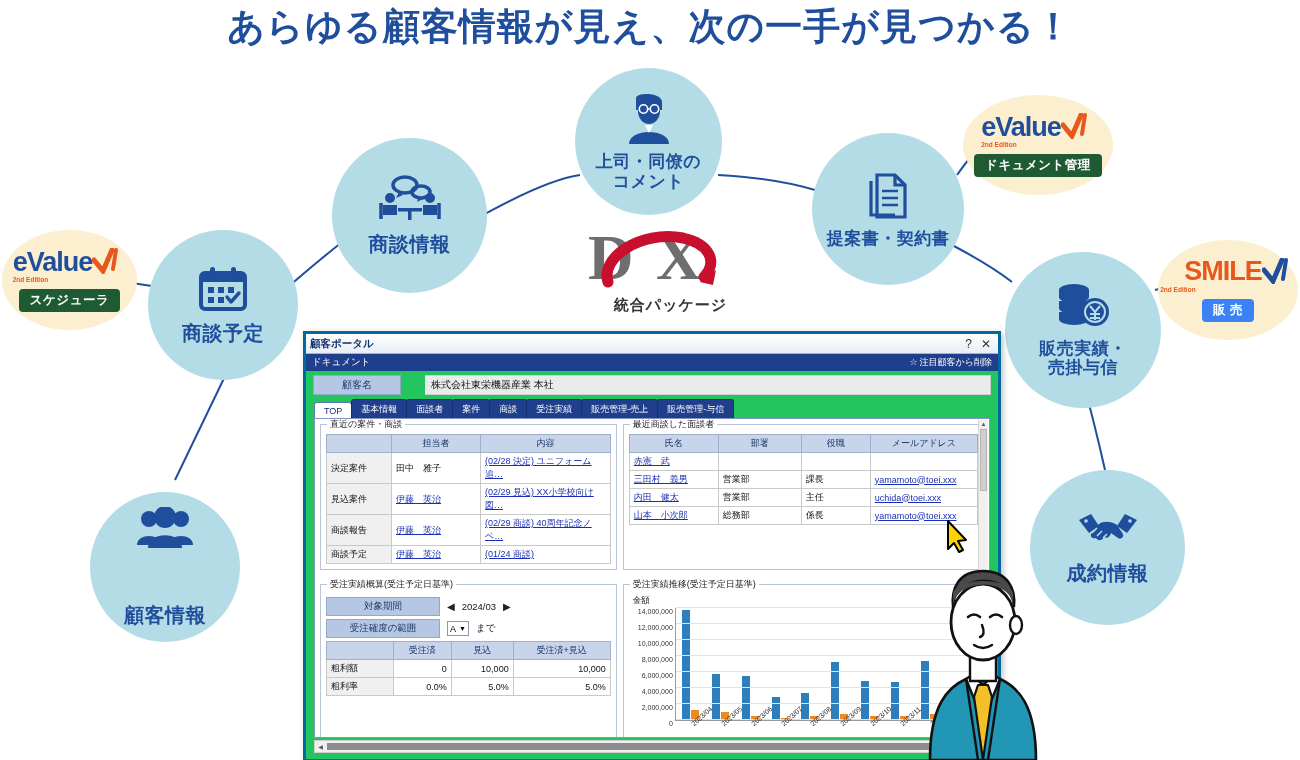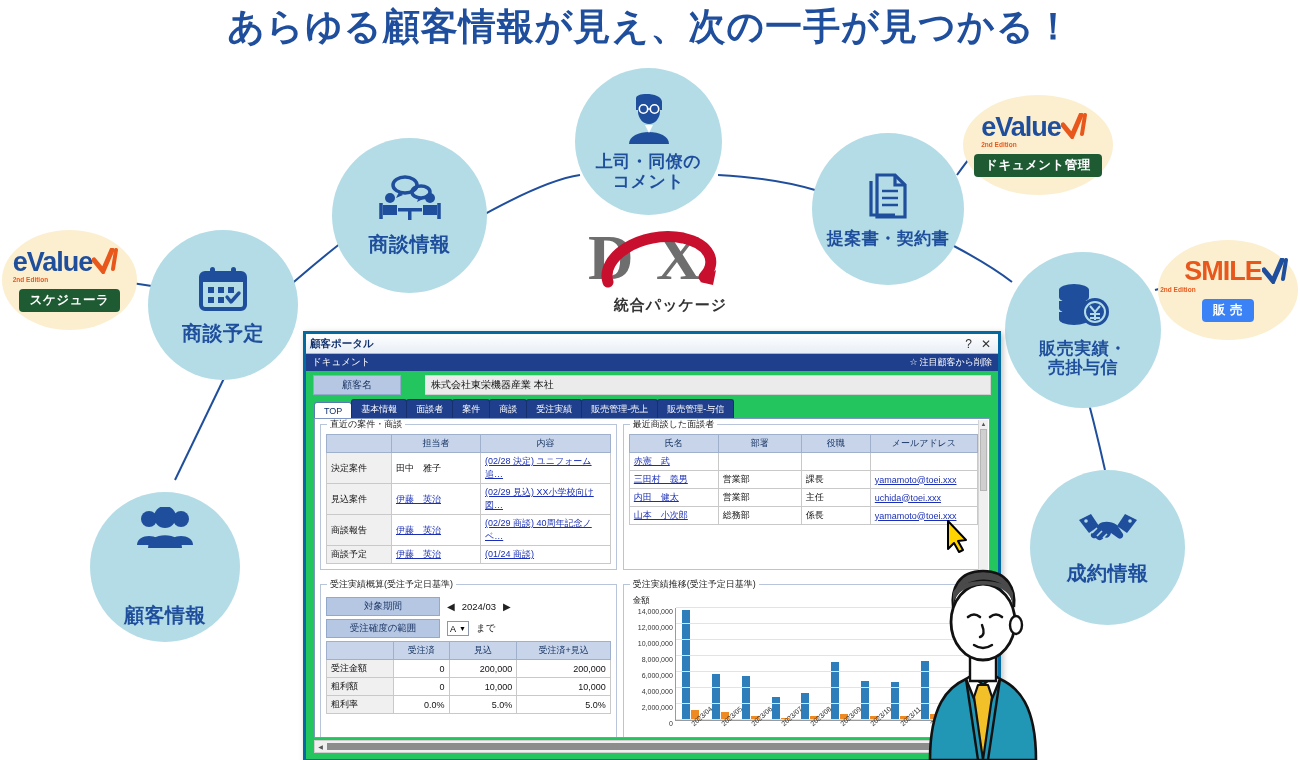--- a/index.html
+++ b/index.html
@@ -487,26 +487,20 @@
             <thead>
               <tr>
                 <th style="width:60px;"></th>
                 <th>受注済</th>
                 <th>見込</th>
                 <th>受注済+見込</th>
               </tr>
             </thead>
             <tbody>
               <tr>
-                <td class="lbl">受注金額</td>
-                <td class="num">0</td>
-                <td class="num">200,000</td>
-                <td class="num">200,000</td>
-              </tr>
-              <tr>
                 <td class="lbl">粗利額</td>
                 <td class="num">0</td>
                 <td class="num">10,000</td>
                 <td class="num">10,000</td>
               </tr>
               <tr>
                 <td class="lbl">粗利率</td>
                 <td class="num">0.0%</td>
                 <td class="num">5.0%</td>
                 <td class="num">5.0%</td>

